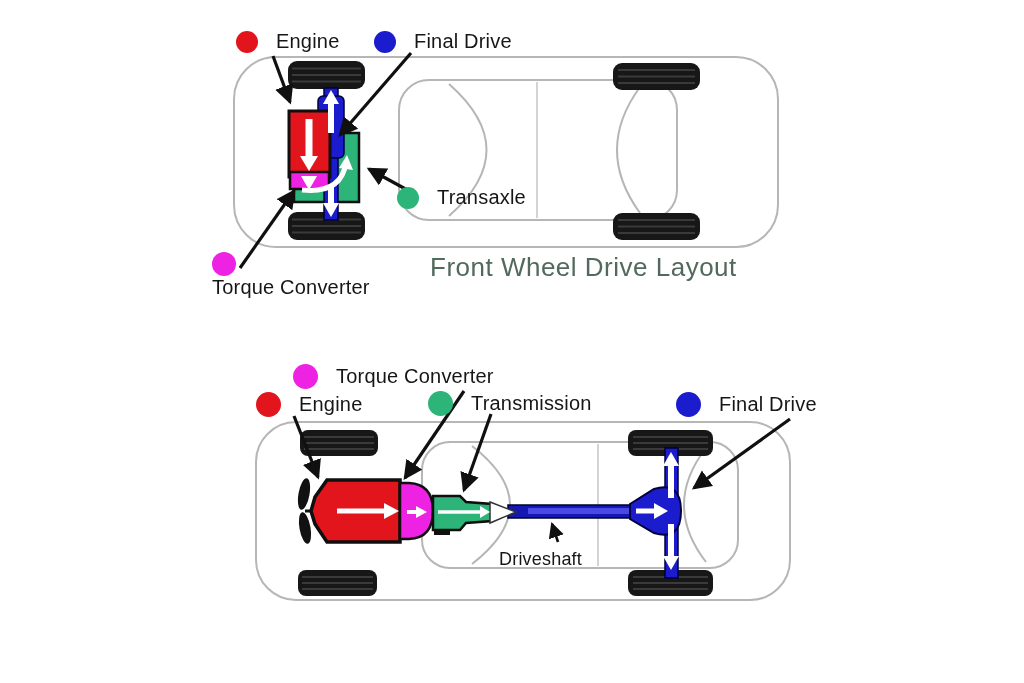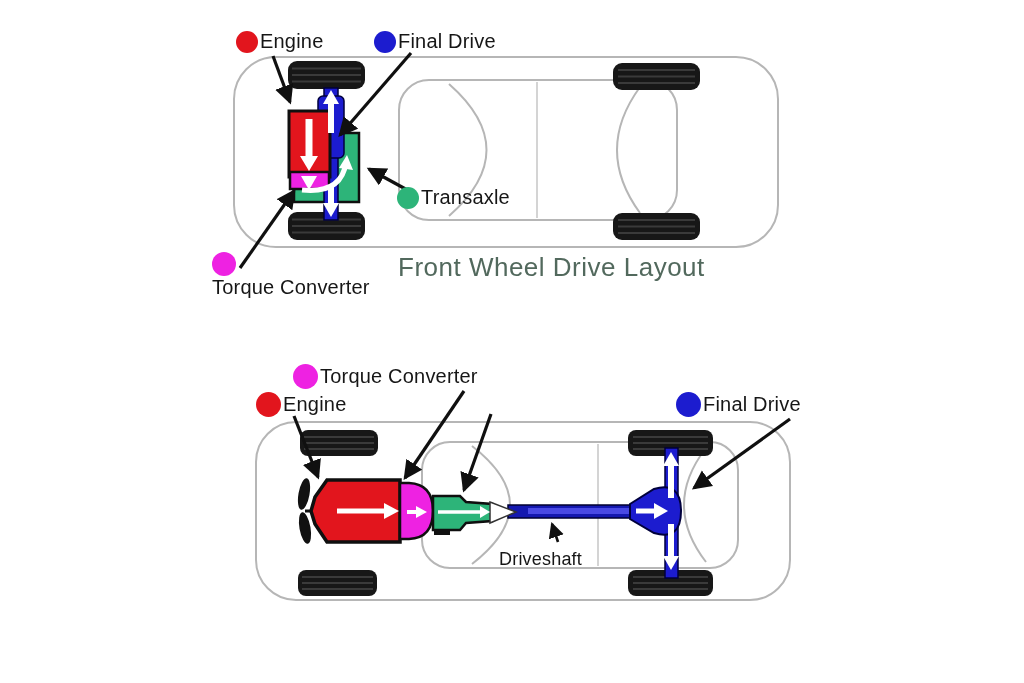--- a/index.html
+++ b/index.html
@@ -1,30 +1,30 @@
 <!DOCTYPE html>
 <html><head>
 <meta charset="utf-8">
 <style>
   html,body{margin:0;padding:0;background:#fff;}
   .canvas{position:relative;width:1024px;height:683px;background:#ffffff;overflow:hidden;
           font-family:"Liberation Sans", sans-serif;}
   svg{position:absolute;left:0;top:0;}
-  .label{position:absolute;display:flex;align-items:center;gap:2px;color:#161616;
+  .label{position:absolute;display:flex;align-items:center;gap:18px;color:#161616;
          font-size:20px;font-weight:400;white-space:nowrap;letter-spacing:0.2px;}
   .label .dot{display:inline-block;border-radius:50%;flex:0 0 auto;}
   .dot-sm{width:22px;height:22px;}
   .dot-md{width:24px;height:24px;}
   .dot-lg{width:25px;height:25px;}
   .dot-red{background:#e2151d;}
   .dot-blue{background:#1c1ccf;}
   .dot-green{background:#2db479;}
   .dot-magenta{background:#ee22e2;}
   .label.column{flex-direction:column;align-items:flex-start;gap:0;}
-  .title{position:absolute;white-space:nowrap;font-weight:400;letter-spacing:0.5px;}
+  .title{position:absolute;white-space:nowrap;font-weight:400;letter-spacing:0.5px;margin-left:32px;}
   .title-fwd{left:398px;top:252px;font-size:26px;color:#52695d;}
   .title-rwd{left:411px;top:604px;font-size:23px;color:#b04850;}
   .lbl-fwd-engine{left:236px;top:30px;}
   .lbl-fwd-finaldrive{left:374px;top:30px;}
   .lbl-fwd-transaxle{left:397px;top:186px;justify-content:flex-end;}
   .lbl-fwd-tc{left:212px;top:252px;}
   .lbl-rwd-tc{left:293px;top:364px;}
   .lbl-rwd-engine{left:256px;top:392px;}
   .lbl-rwd-trans{left:428px;top:391px;}
   .lbl-rwd-finaldrive{left:676px;top:392px;}
@@ -187,20 +187,24 @@
   <div class="title title-fwd">Front Wheel Drive Layout</div>
 
   <div class="label lbl-rwd-tc">
     <span class="dot dot-lg dot-magenta"></span>
     <span>Torque Converter</span>
   </div>
   <div class="label lbl-rwd-engine">
     <span class="dot dot-lg dot-red"></span>
     <span>Engine</span>
   </div>
+  <div class="label lbl-rwd-trans">
+    <span class="dot dot-lg dot-green"></span>
+    <span>Transmission</span>
+  </div>
   <div class="label lbl-rwd-finaldrive">
     <span class="dot dot-lg dot-blue"></span>
     <span>Final Drive</span>
   </div>
   <div class="label lbl-rwd-driveshaft">
     <span>Driveshaft</span>
   </div>
 
 </div>
 

